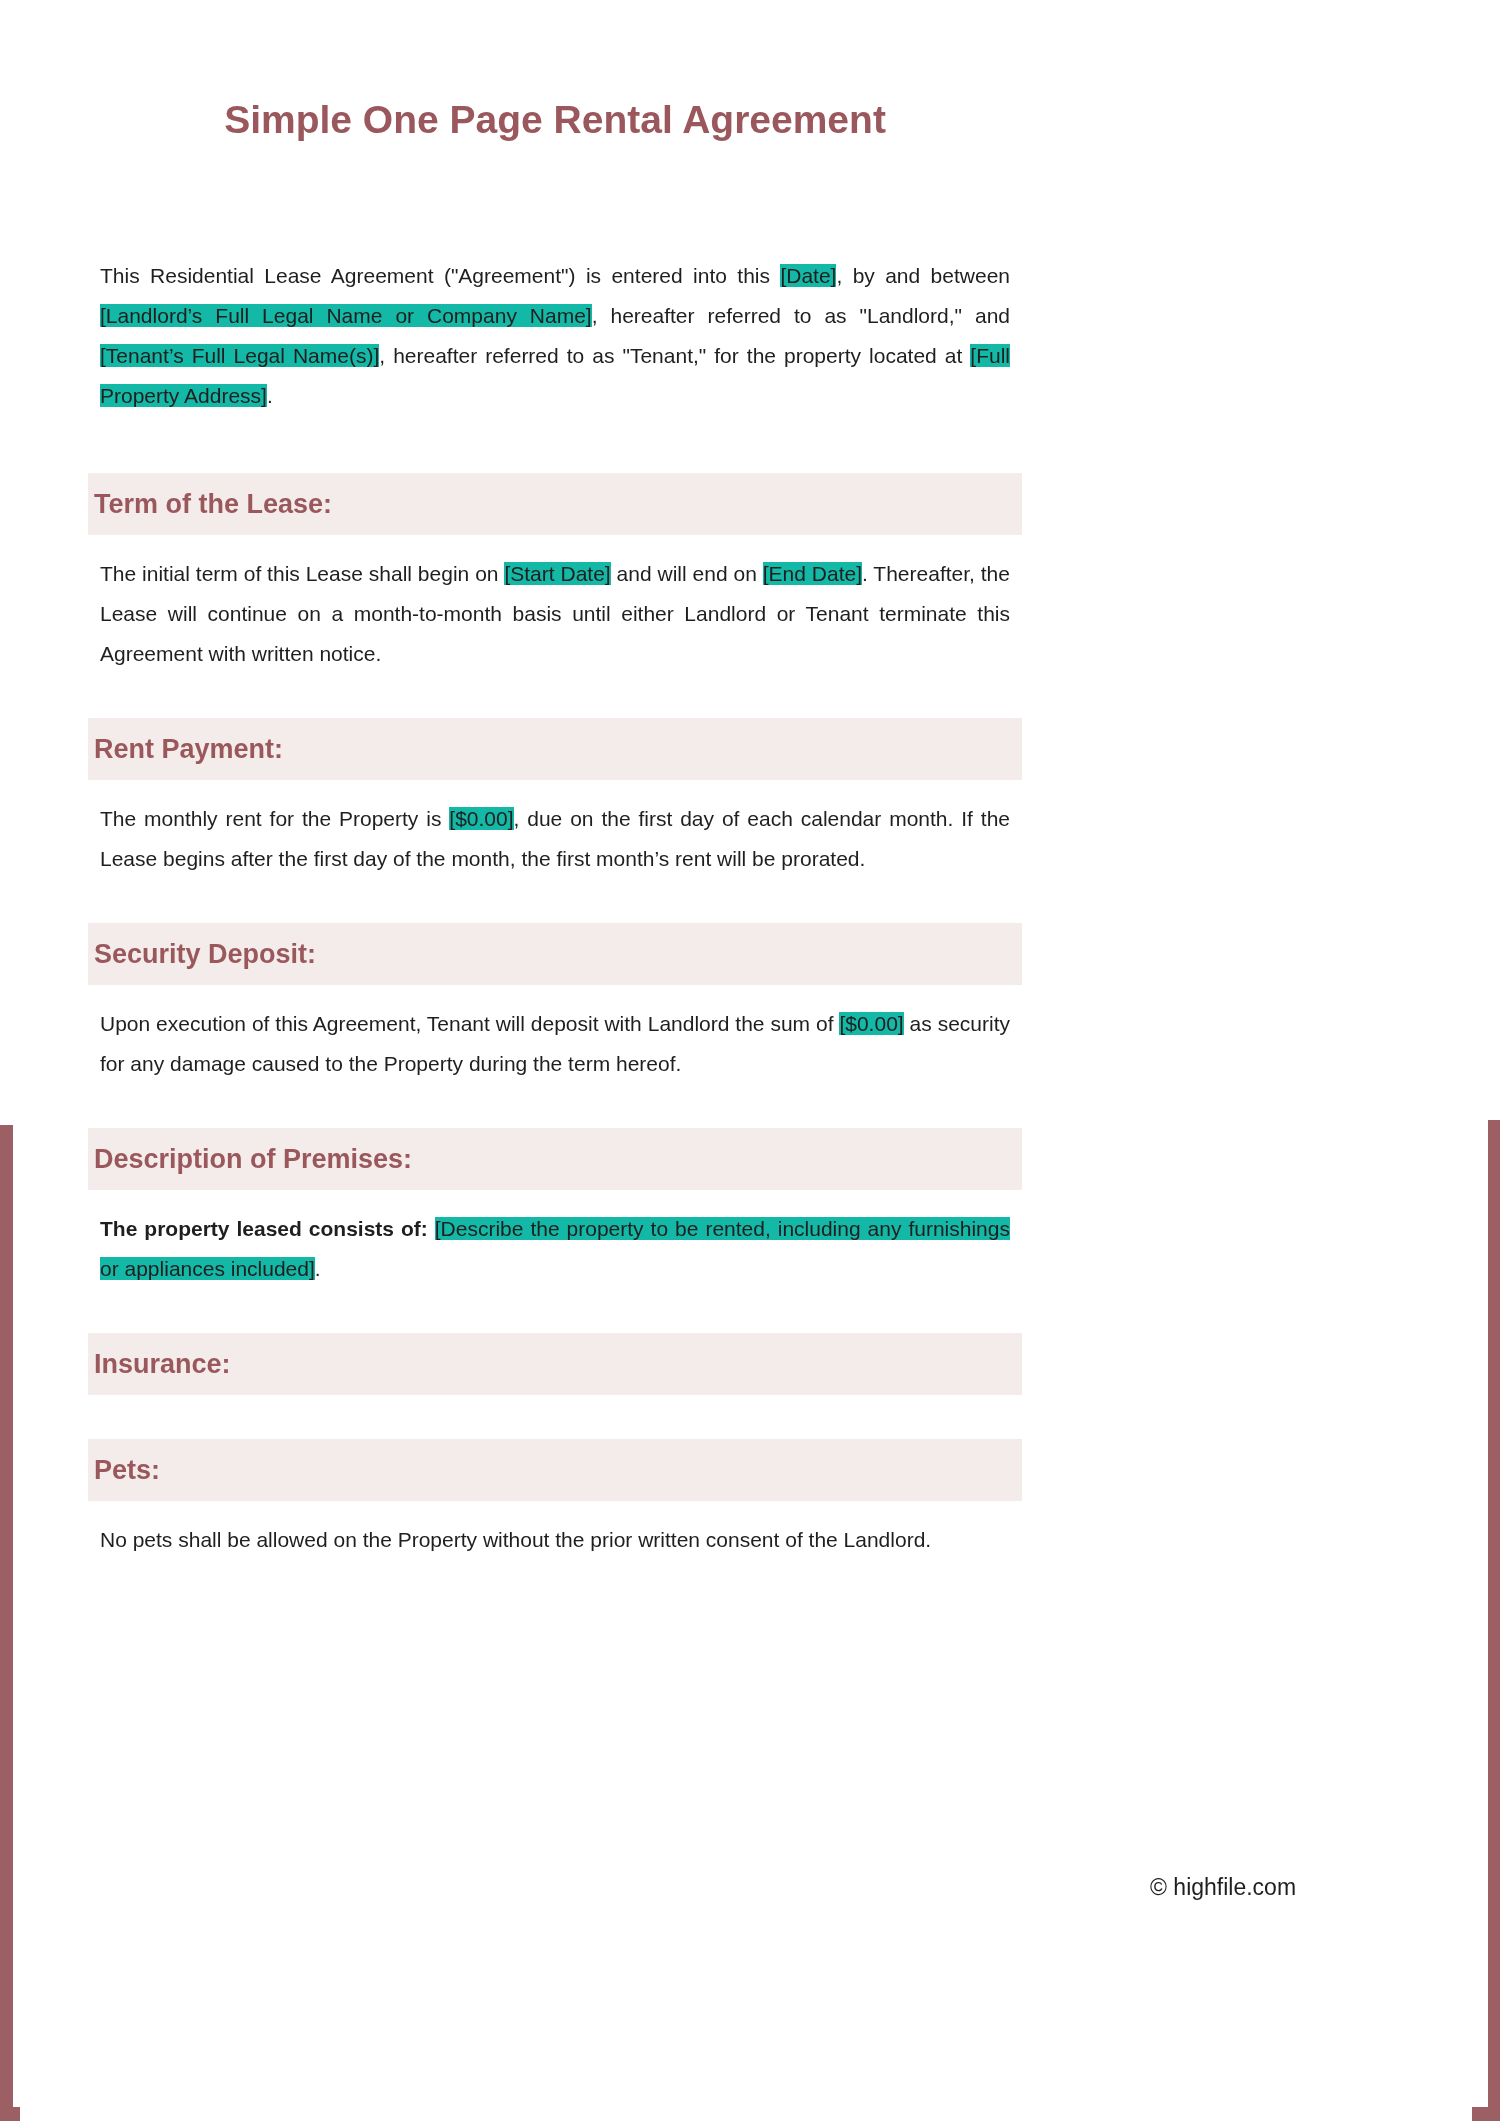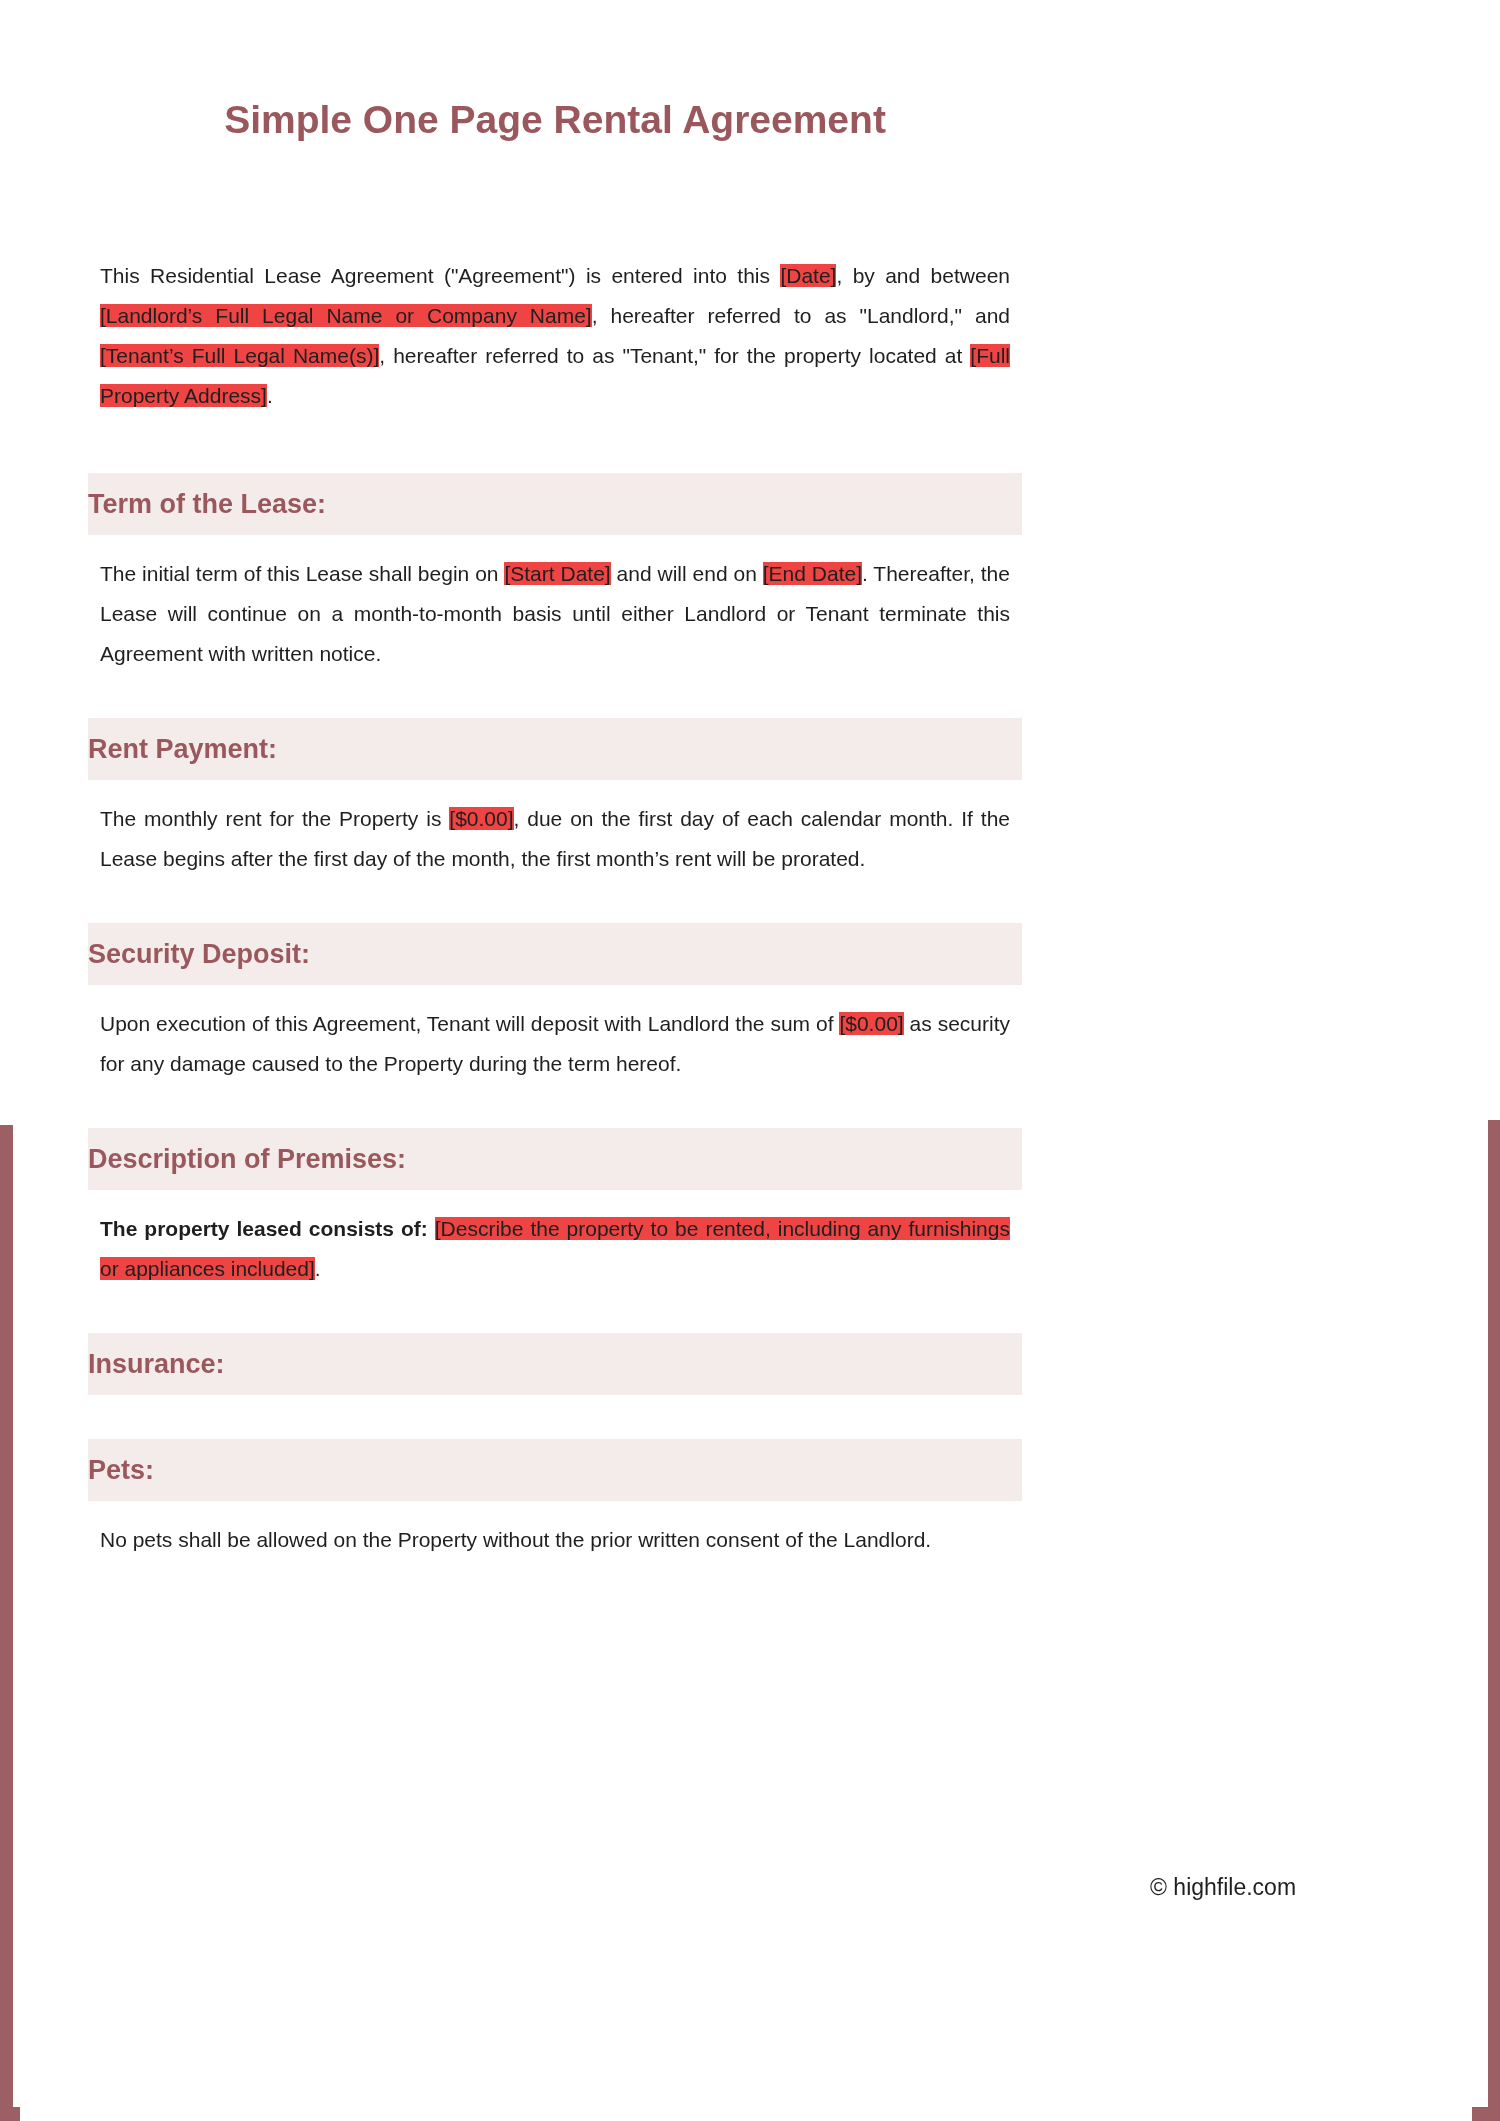--- a/index.html
+++ b/index.html
@@ -47,33 +47,33 @@
     margin-top: 57px;
   }
   .section-bar {
     margin-left: -12px;
     width: 934px;
     height: 62px;
     background: #f3ecea;
     display: flex;
     align-items: center;
     box-sizing: border-box;
-    padding-left: 0;
+    padding-left: 6px;
   }
   .section-heading {
     margin: 0;
     font-size: 27px;
     font-weight: 700;
     color: #9a585d;
   }
   .doc-section .paragraph {
     margin-top: 19px;
   }
   .hl {
-    background: #ef4444;
+    background: #14b8a6;
     margin-top: 48px;
   }
   .b {
     font-weight: 700;
   }
   .footer-credit {
     position: absolute;
     left: 1150px;
     top: 1874px;
     font-size: 23px;

